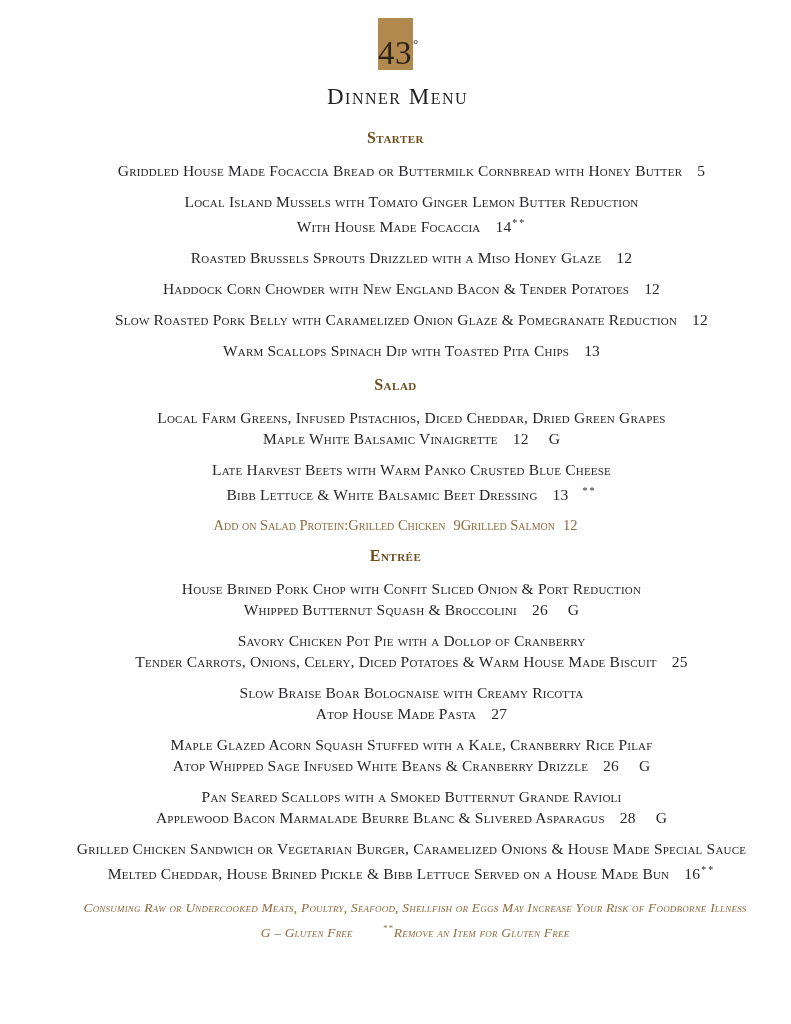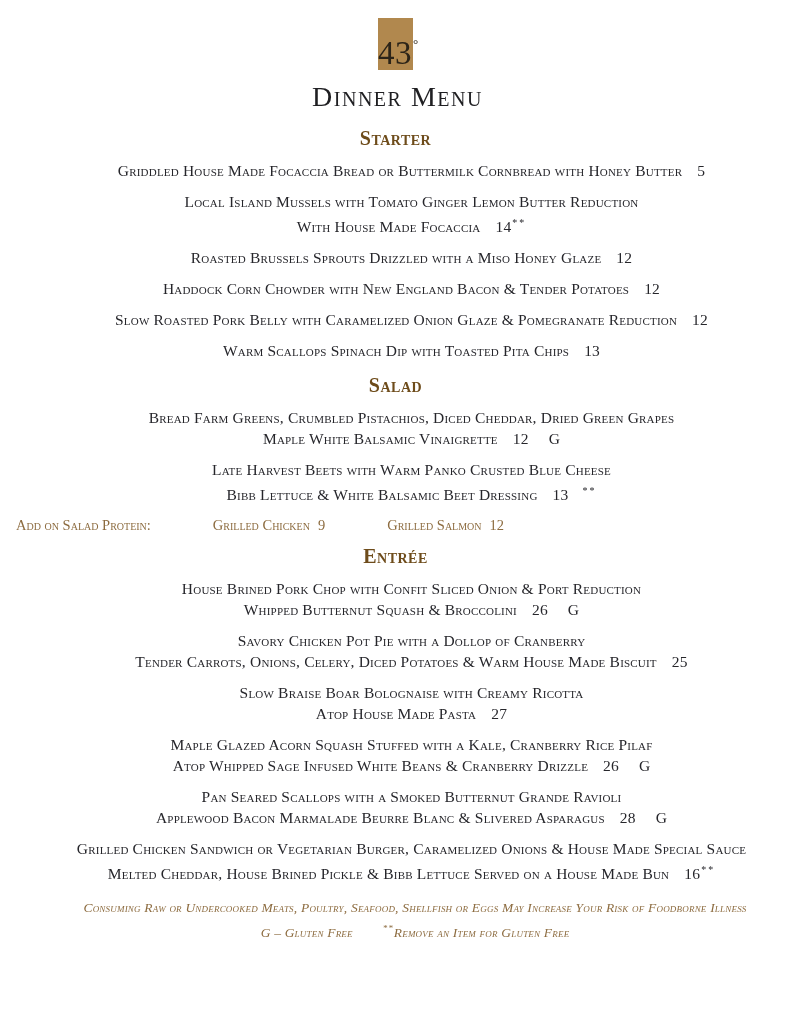--- a/index.html
+++ b/index.html
@@ -28,29 +28,29 @@
     font-size: 33px;
     font-variant: normal;
     letter-spacing: 0.5px;
   }
   .logo .deg {
     font-size: 13px;
     vertical-align: 16px;
     margin-left: 1px;
   }
   .page-title {
-    font-size: 28px;
+    font-size: 23px;
     font-weight: normal;
     letter-spacing: 1.5px;
     margin: 6px 0 0 4px;
     line-height: 42px;
     color: #1f1f22;
   }
   .section-heading {
-    font-size: 20px;
+    font-size: 16px;
     font-weight: bold;
     letter-spacing: 0.5px;
     color: #6e4c1b;
     margin: 6px 0 8px 0;
     line-height: 28px;
   }
   .item {
     font-size: 15.5px;
     margin-bottom: 10px;
     margin-left: 32px;
@@ -68,24 +68,24 @@
     margin-left: 1px;
   }
   sup.ast.gap {
     margin-left: 14px;
   }
   .tag {
     margin-left: 20px;
   }
   .addon-row {
     display: flex;
-    gap: 62px;
+    justify-content: center;
     color: #8d6c40;
     font-size: 14.5px;
-    margin: 2px 0 6px 16px;
+    margin: 2px 0 6px 0;
     line-height: 21px;
   }
   .addon-option .price {
     margin-left: 8px;
   }
   .footer {
     margin-top: 14px;
     color: #8d6c40;
     font-style: italic;
     font-size: 13.5px;
@@ -132,21 +132,21 @@
         <div class="item">
           <div class="line"><span class="txt">Slow Roasted Pork Belly with Caramelized Onion Glaze &amp; Pomegranate Reduction</span><span class="price">12</span></div>
         </div>
         <div class="item">
           <div class="line"><span class="txt">Warm Scallops Spinach Dip with Toasted Pita Chips</span><span class="price">13</span></div>
         </div>
       </section>
       <section>
         <h2 class="section-heading">Salad</h2>
         <div class="item">
-          <div class="line"><span class="txt">Bread Farm Greens, Crumbled Pistachios, Diced Cheddar, Dried Green Grapes</span></div>
+          <div class="line"><span class="txt">Local Farm Greens, Infused Pistachios, Diced Cheddar, Dried Green Grapes</span></div>
           <div class="line"><span class="txt">Maple White Balsamic Vinaigrette</span><span class="price">12</span><span class="tag">G</span></div>
         </div>
         <div class="item">
           <div class="line"><span class="txt">Late Harvest Beets with Warm Panko Crusted Blue Cheese</span></div>
           <div class="line"><span class="txt">Bibb Lettuce &amp; White Balsamic Beet Dressing</span><span class="price">13</span><sup class="ast gap">**</sup></div>
         </div>
         <div class="addon-row">
           <span class="addon-label">Add on Salad Protein:</span>
           <span class="addon-option"><span class="txt">Grilled Chicken</span><span class="price">9</span></span>
           <span class="addon-option"><span class="txt">Grilled Salmon</span><span class="price">12</span></span>

